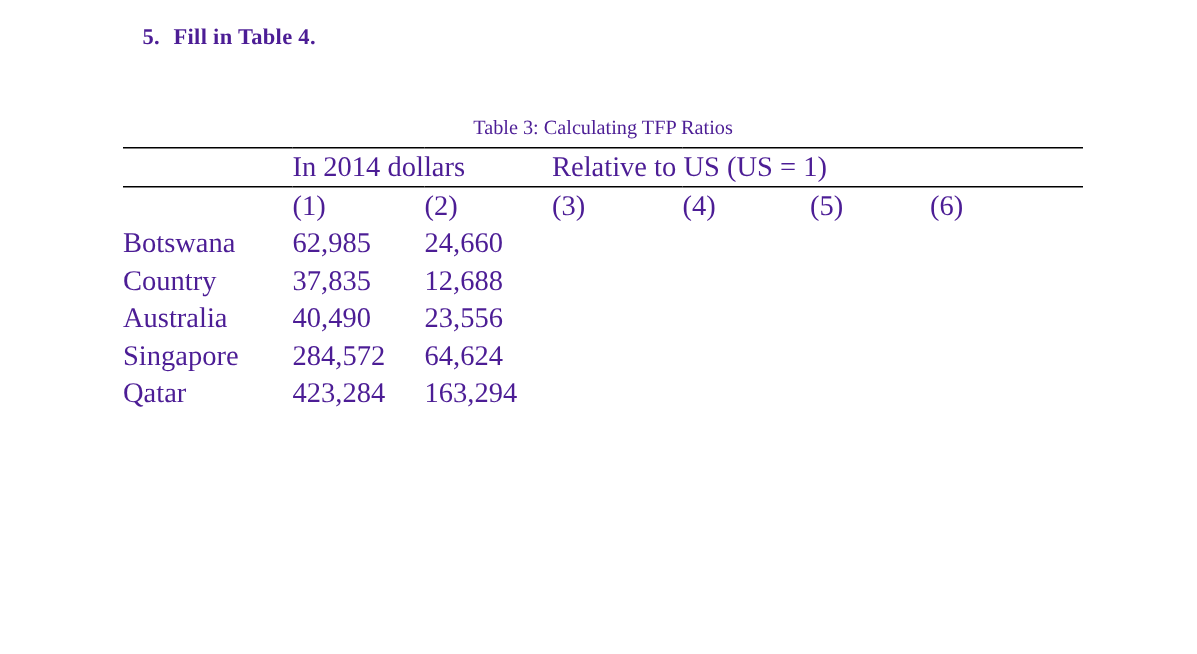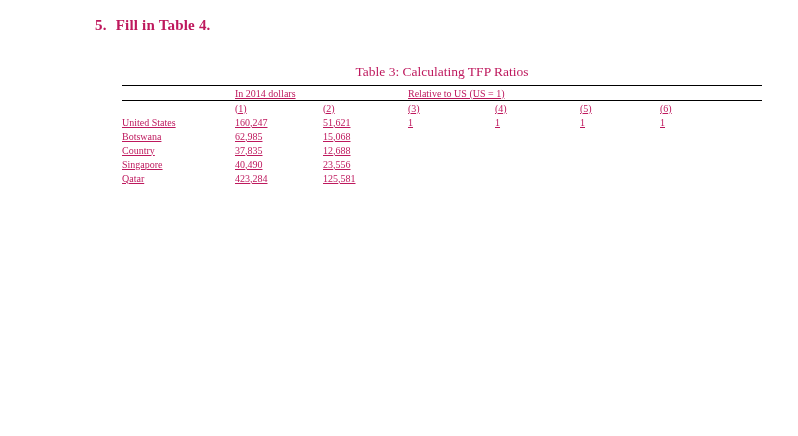--- a/index.html
+++ b/index.html
@@ -2,51 +2,49 @@
 <html><head>
 <meta charset="utf-8">
 <style>
   * { box-sizing: border-box; }
   html, body { margin: 0; padding: 0; background: #ffffff; }
   .page {
     position: relative;
     width: 798px;
     height: 374px;
     background: #ffffff;
-    color: #be185d;
+    color: #4c1d95;
     font-family: "Liberation Serif", "DejaVu Serif", serif;
     overflow: hidden;
   }
   .item-heading {
     position: absolute;
     left: 95px;
     top: 17px;
     font-size: 15px;
     font-weight: bold;
     letter-spacing: 0.2px;
   }
   .item-heading .item-num { margin-right: 9px; }
   .table-area {
     position: absolute;
     left: 82px;
-    top: 64px;
+    top: 77px;
     width: 640px;
-    margin-left: 40px;
   }
   .table-caption {
     text-align: center;
     font-size: 13.5px;
     margin: 0 0 5px 0;
   }
   table.tfp-table {
     border-collapse: collapse;
     table-layout: fixed;
     width: 640px;
-    font-size: 10px;
-    text-decoration: underline;
+    font-size: 19px;
   }
   table.tfp-table td {
     padding: 1.5px 4px 1.5px 0;
     text-align: left;
     vertical-align: bottom;
     white-space: nowrap;
     overflow: hidden;
   }
   tr.rule-top td { border-top: 1px solid #000; }
   tr.rule-bottom td { border-bottom: 1px solid #000; }
@@ -86,59 +84,59 @@
           <td>(2)</td>
           <td>(3)</td>
           <td>(4)</td>
           <td>(5)</td>
           <td>(6)</td>
         </tr>
 
 
 
         <tr>
-          <td>United States</td>
-          <td>160,247</td>
-          <td>51,621</td>
-          <td>1</td>
-          <td>1</td>
-          <td>1</td>
-          <td>1</td>
-        </tr>
-        <tr>
           <td>Botswana</td>
           <td>62,985</td>
-          <td>15,068</td>
+          <td>24,660</td>
           <td></td>
           <td></td>
           <td></td>
           <td></td>
         </tr>
         <tr>
           <td>Country</td>
           <td>37,835</td>
           <td>12,688</td>
           <td></td>
           <td></td>
           <td></td>
           <td></td>
         </tr>
         <tr>
-          <td>Singapore</td>
+          <td>Australia</td>
           <td>40,490</td>
           <td>23,556</td>
           <td></td>
           <td></td>
           <td></td>
           <td></td>
         </tr>
         <tr>
+          <td>Singapore</td>
+          <td>284,572</td>
+          <td>64,624</td>
+          <td></td>
+          <td></td>
+          <td></td>
+          <td></td>
+        </tr>
+        <tr>
           <td>Qatar</td>
           <td>423,284</td>
-          <td>125,581</td>
+          <td>163,294</td>
           <td></td>
           <td></td>
           <td></td>
           <td></td>
         </tr>
       </tbody>
     </table>
   </div>
 
 </div>

